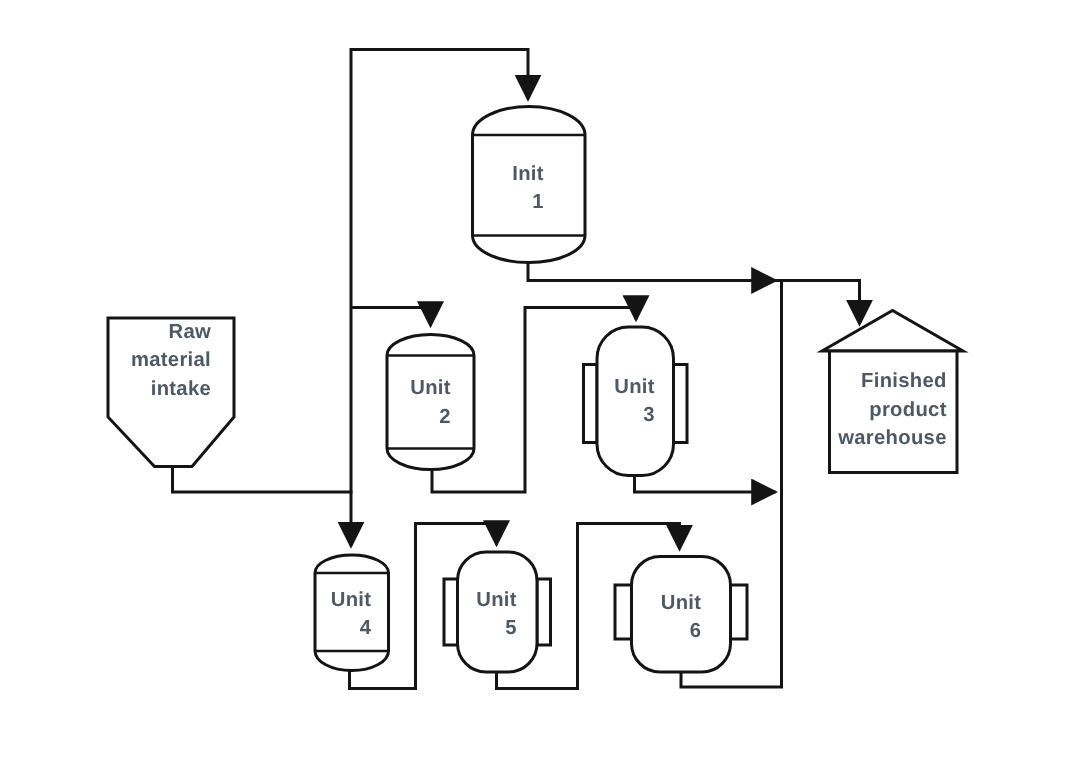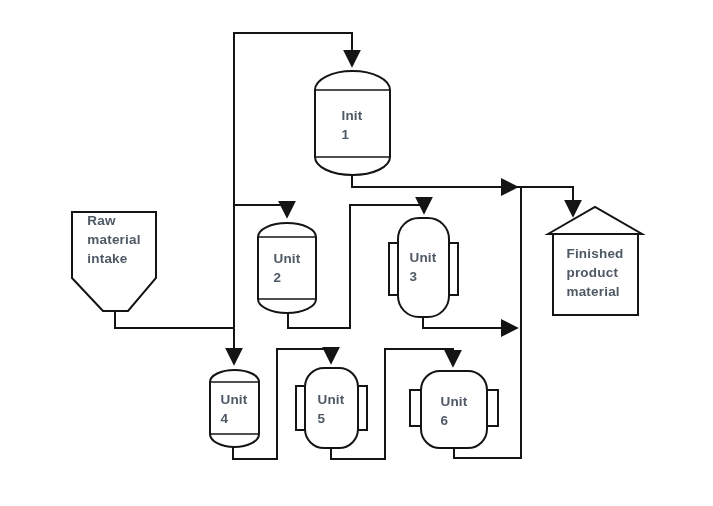--- a/index.html
+++ b/index.html
@@ -10,21 +10,21 @@
     overflow:hidden;
     font-family:"Liberation Sans", sans-serif;
   }
   .canvas svg{position:absolute;left:0;top:0;}
   .edge{fill:none;stroke:#141414;stroke-width:2;}
   .shape{fill:#ffffff;stroke:#141414;stroke-width:2;}
   .seam{stroke:#141414;stroke-width:1.6;}
   .node-label{
     position:absolute;
     transform:translate(-50%,-50%);
-    text-align:left;
+    text-align:right;
     font-size:13.5px;
     font-weight:700;
     letter-spacing:.2px;
     line-height:1.42;
     color:#4f5965;
     white-space:pre-line;
     pointer-events:none;
   }
 </style>
 </head>
@@ -119,14 +119,14 @@
 4</div>
   <div class="node-label" style="left:331px;top:409px;">Unit
 5</div>
   <div class="node-label" style="left:454px;top:411px;">Unit
 6</div>
   <div class="node-label" style="left:114px;top:240px;">Raw
 material
 intake</div>
   <div class="node-label" style="left:595px;top:273px;">Finished
 product
-material</div>
+warehouse</div>
 </div>
 
 </body></html>

